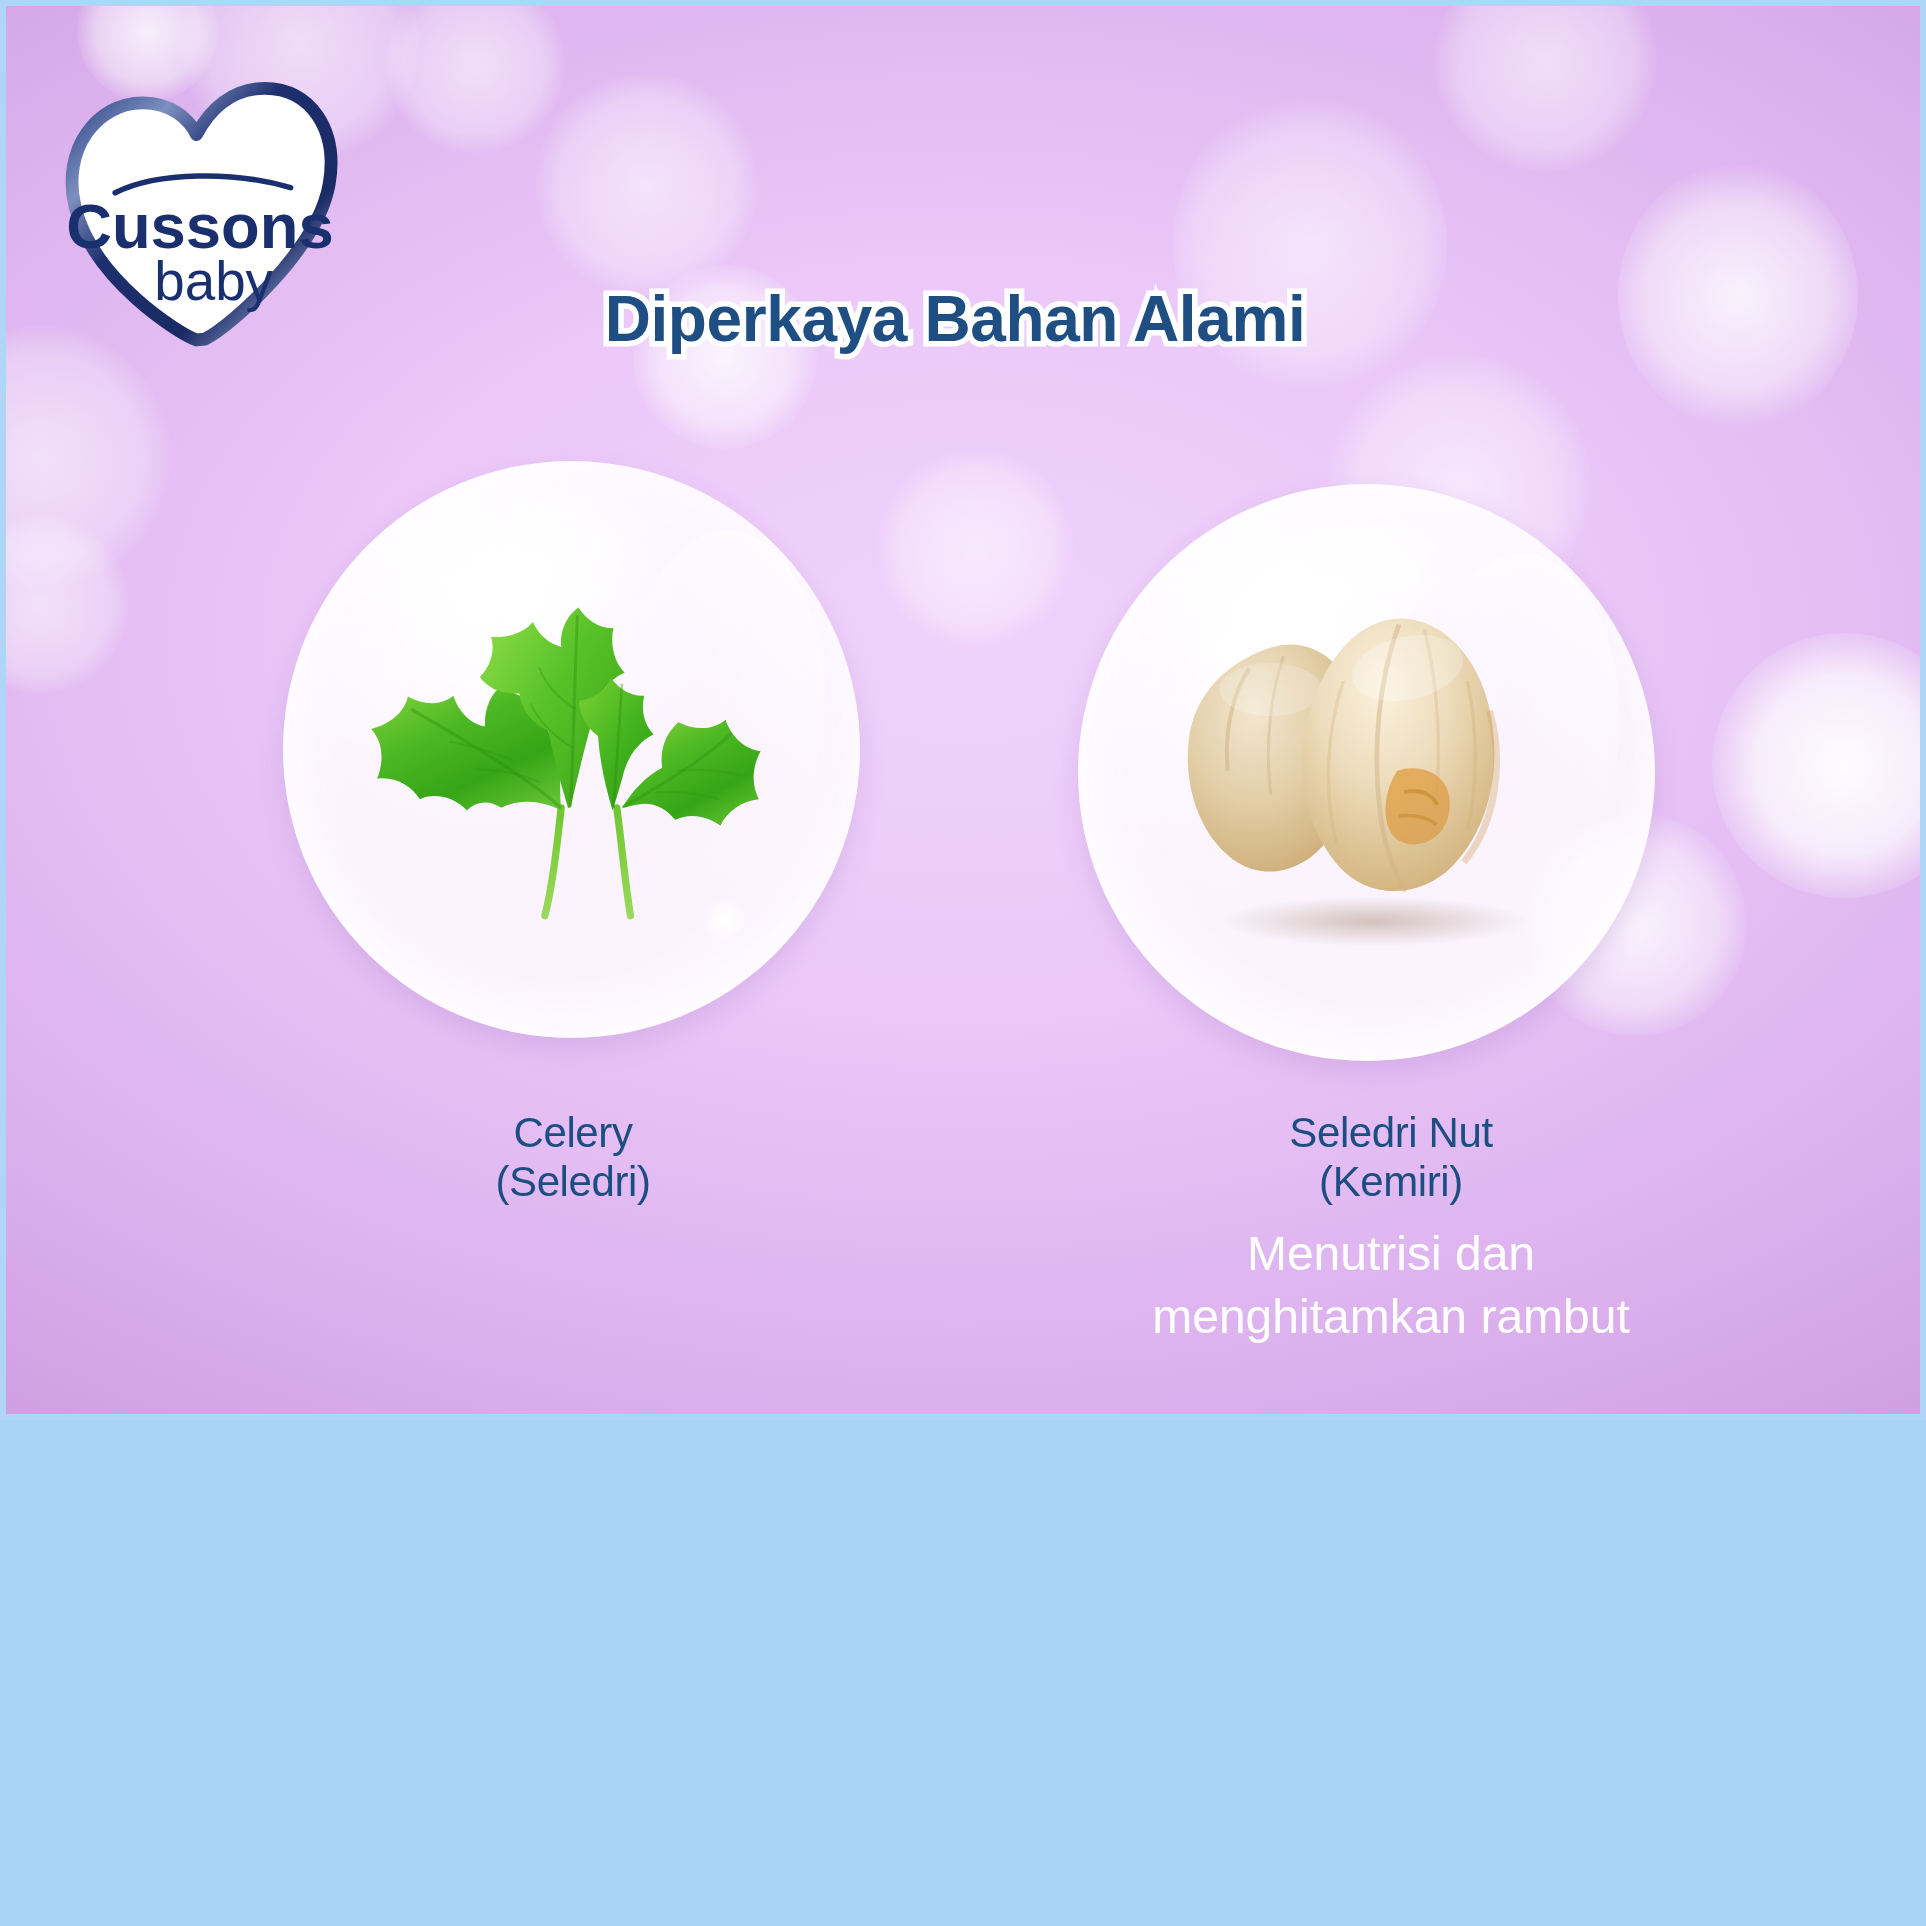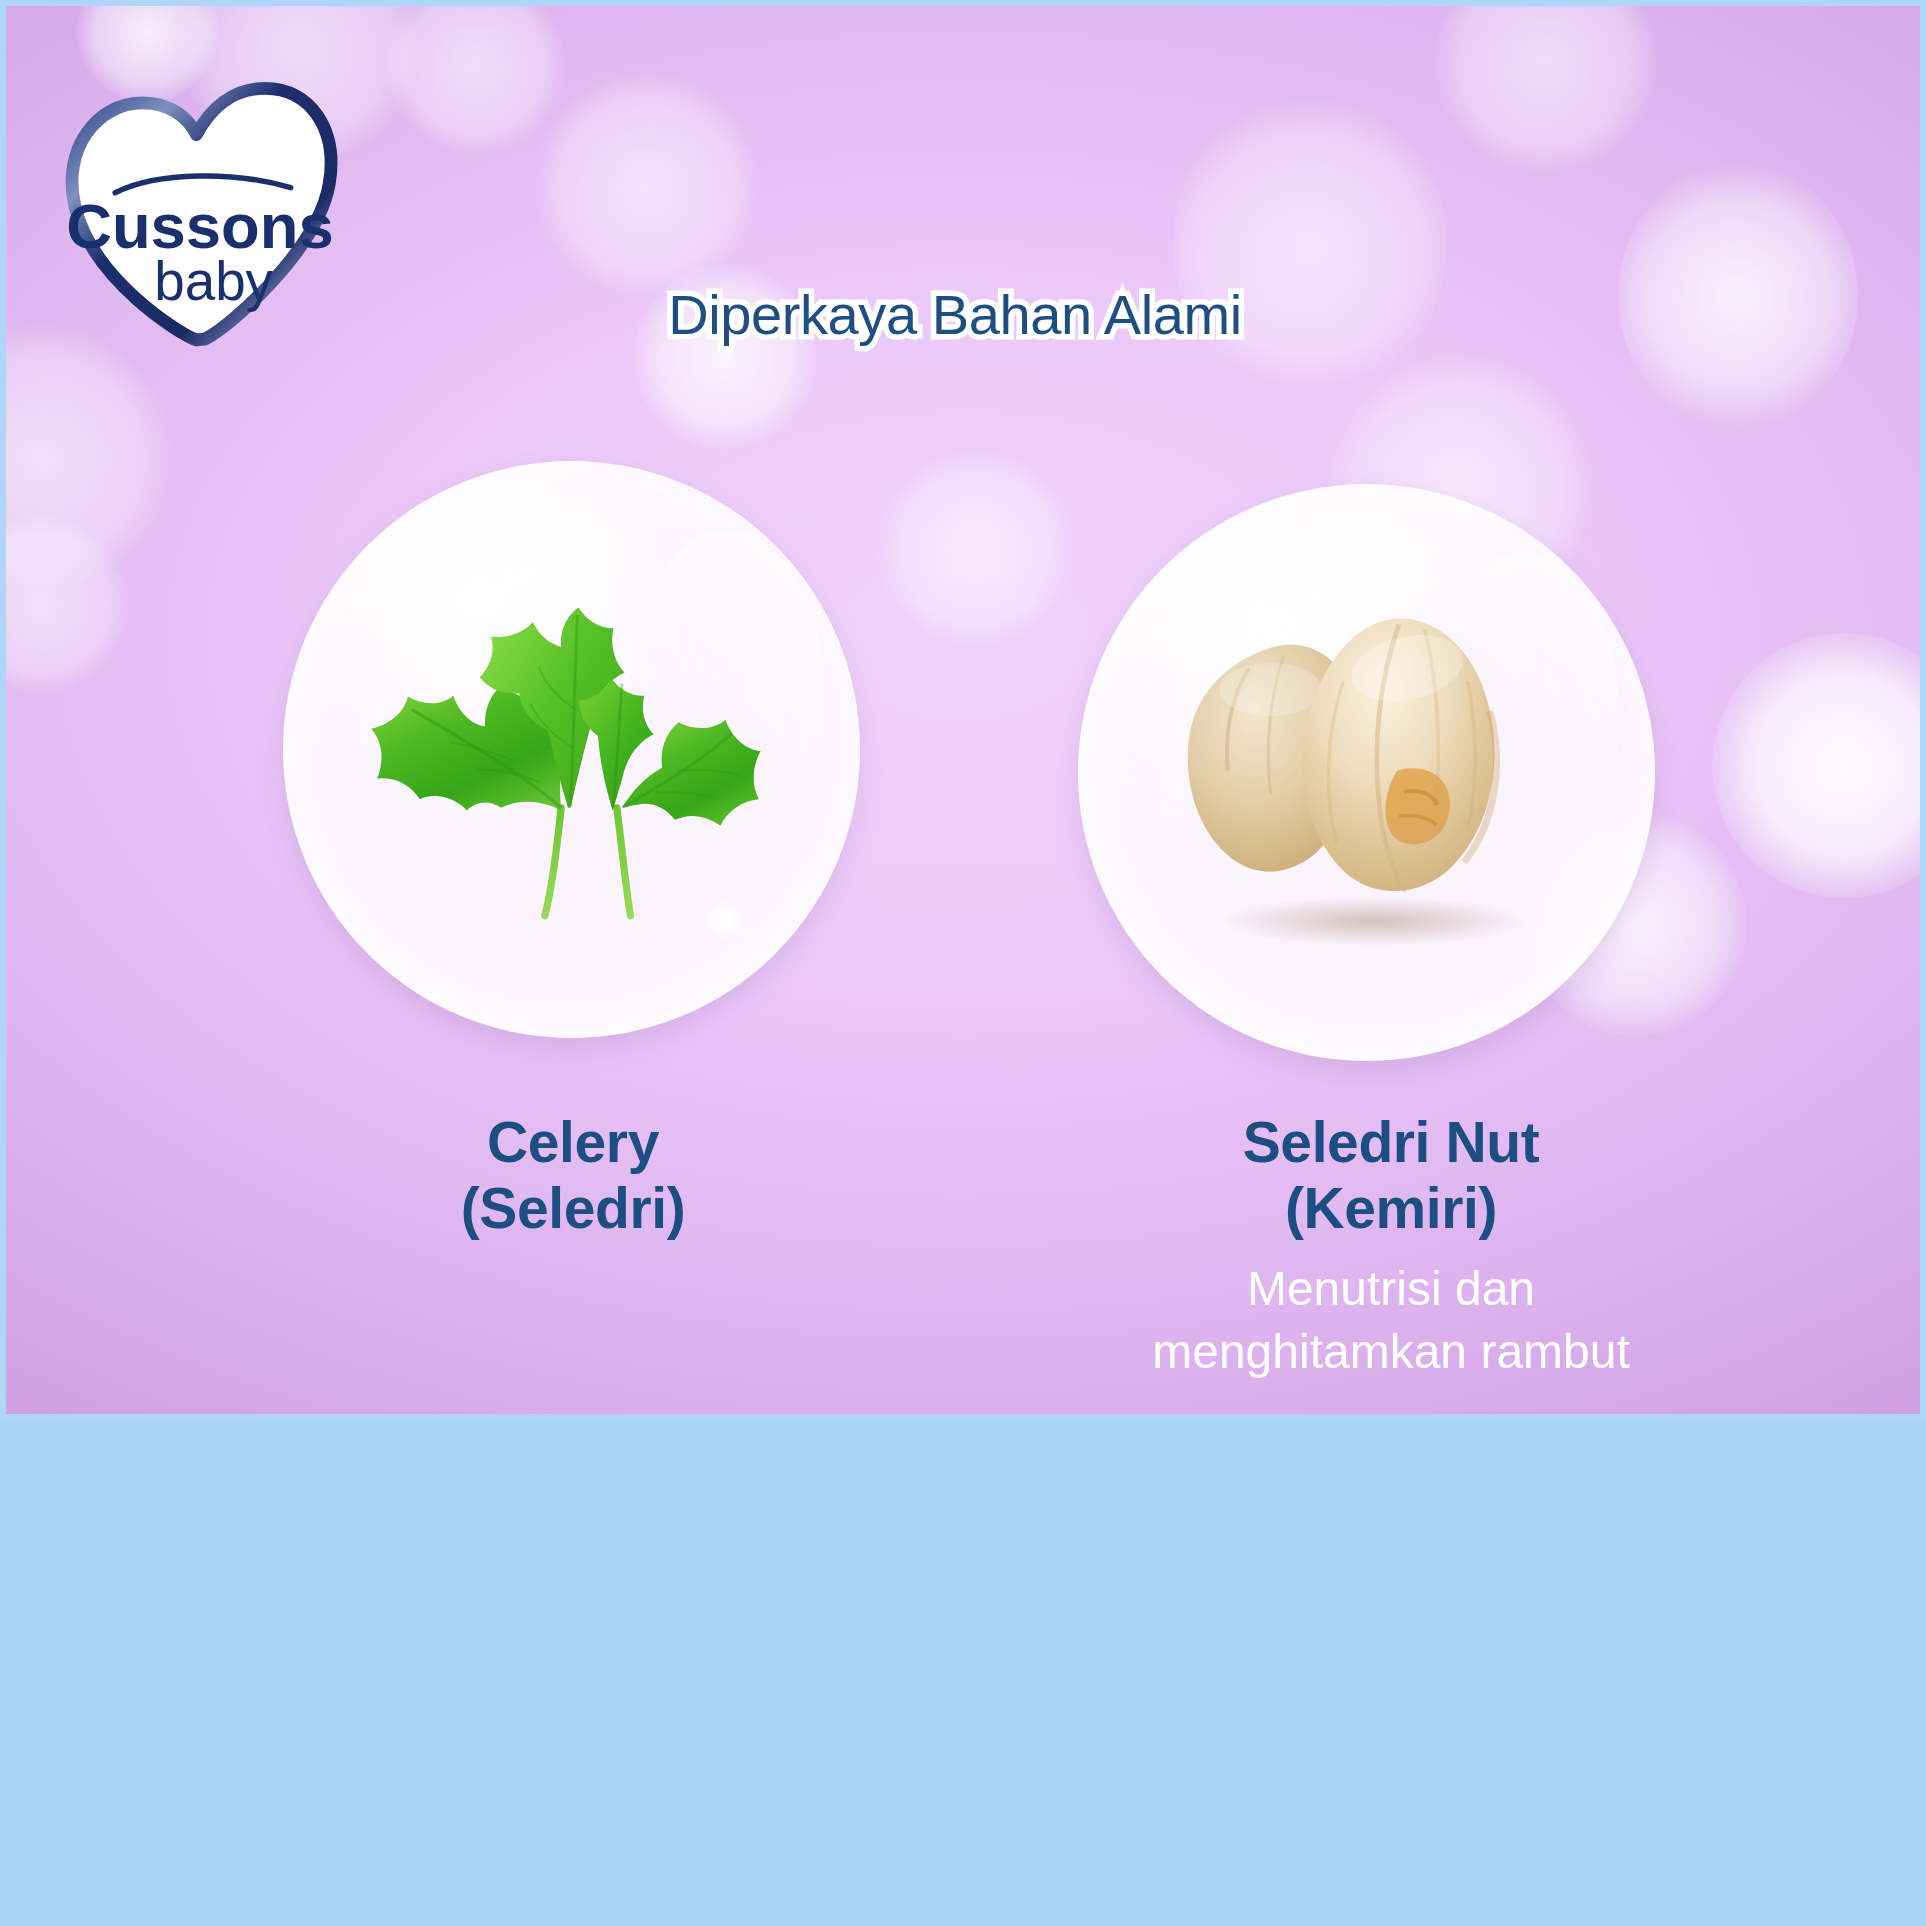--- a/index.html
+++ b/index.html
@@ -26,21 +26,21 @@
   .b-mid{background:radial-gradient(circle at 50% 50%, rgba(255,255,255,.80) 0%, rgba(255,255,255,.45) 52%, rgba(255,255,255,0) 74%);}
   .b-strong{background:radial-gradient(circle at 50% 50%, rgba(255,255,255,.96) 0%, rgba(255,255,255,.70) 48%, rgba(255,255,255,0) 76%);}
 
   
   #logo{position:absolute;left:51px;top:78px;width:291px;height:274px;z-index:20;}
   #logo svg{width:100%;height:100%;display:block;}
 
   
   #headline{
     position:absolute;left:0;right:16px;top:282px;text-align:center;z-index:25;
-    font-size:56px;font-weight:normal;letter-spacing:-0.4px;
+    font-size:64px;font-weight:bold;letter-spacing:-0.4px;
     color:#1f4e82;
     -webkit-text-stroke:11px #ffffff;
     paint-order:stroke fill;
     text-shadow:0 0 0.9px #ffffff;
     white-space:nowrap;
   }
 
   
   .bubble{
     position:absolute;border-radius:50%;z-index:10;
@@ -76,21 +76,21 @@
 
   
   #candlenut{position:absolute;left:64px;top:120px;width:454px;height:342px;z-index:12;}
   #candlenut svg{width:100%;height:100%;display:block;}
 
   
   .col{position:absolute;z-index:22;text-align:center;}
   #col-left{left:128px;top:1109px;width:890px;}
   #col-right{left:963px;top:1109px;width:856px;}
   .ing-name{
-    color:#1d4e82;font-weight:bold;font-size:57px;line-height:1.16;
+    color:#1d4e82;font-weight:normal;font-size:42px;line-height:1.16;
     letter-spacing:-0.4px;
   }
   .ing-desc{
     color:#ffffff;font-size:48px;line-height:1.30;margin-top:17px;font-weight:normal;
   }
 </style>
 </head>
 <body>
 
 <div id="poster">

